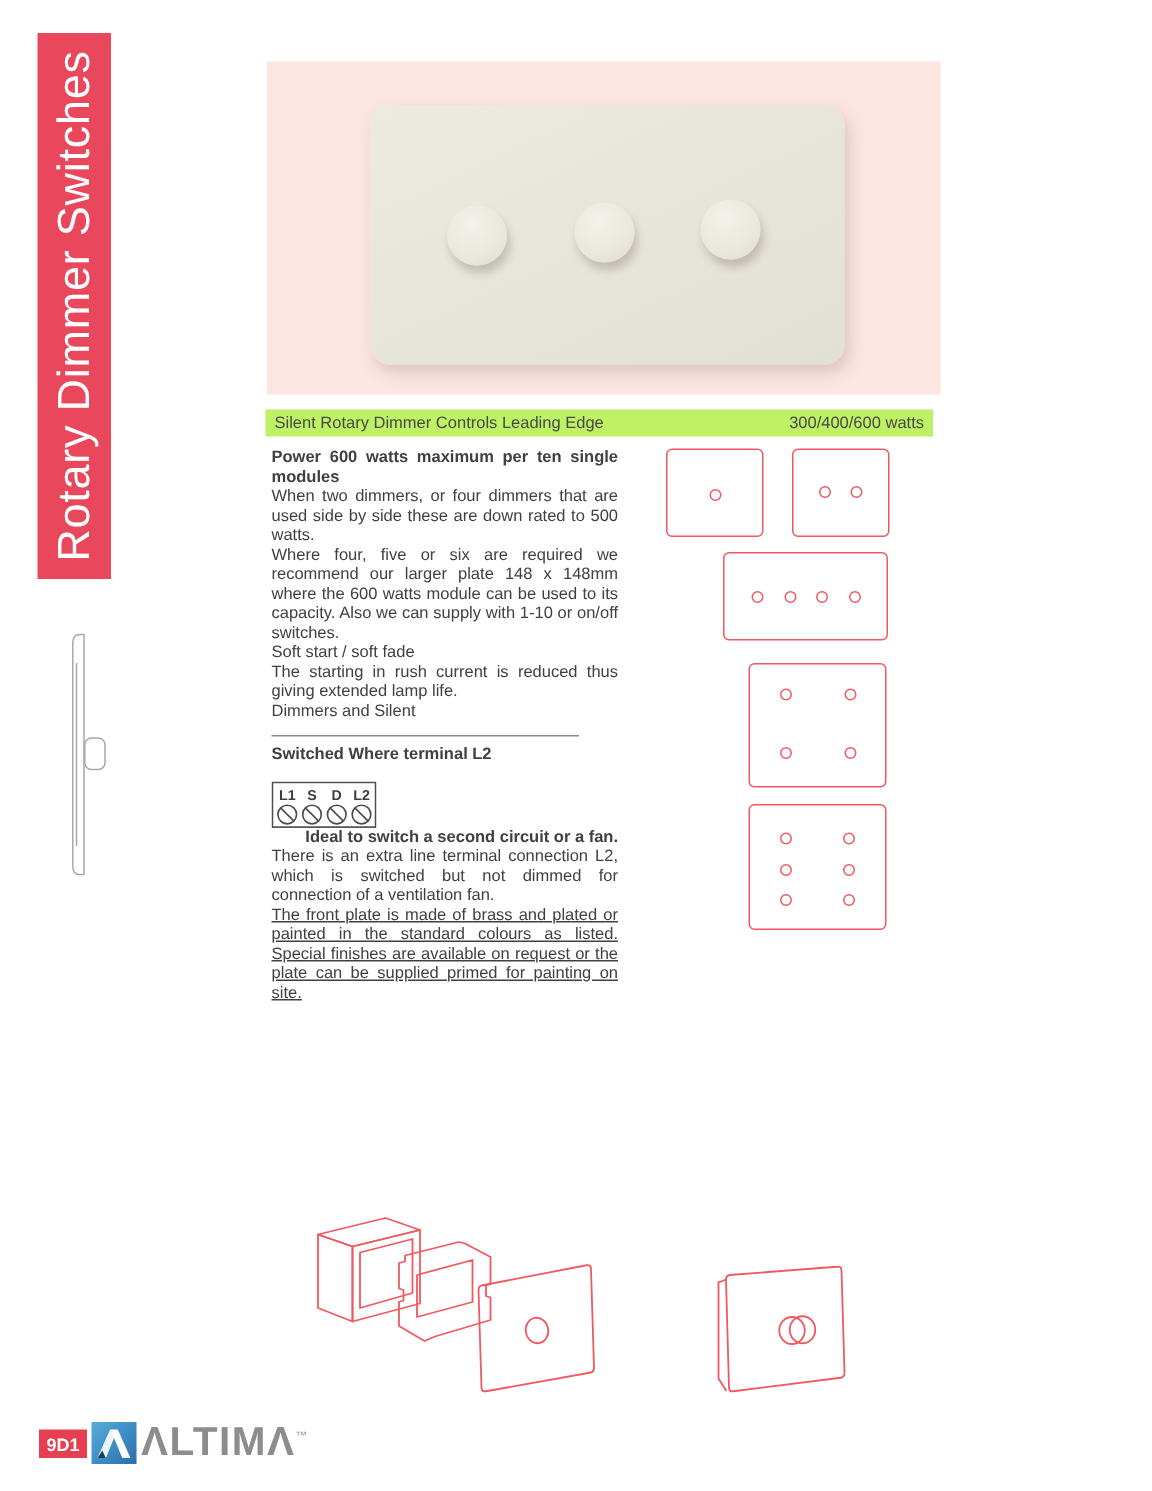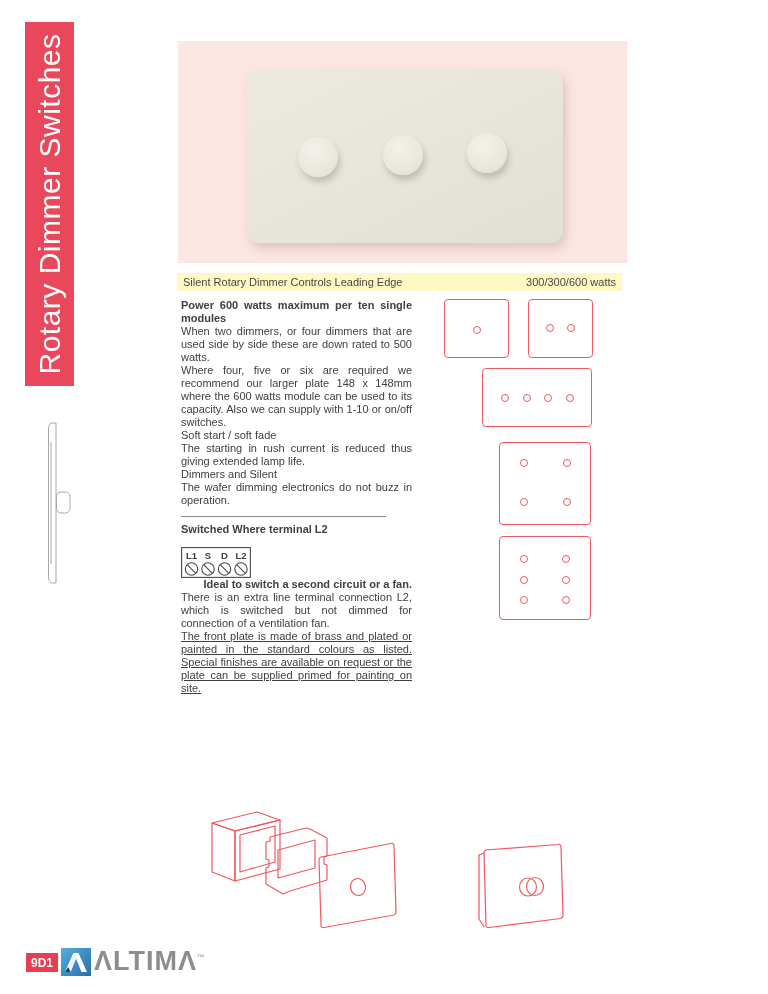--- a/index.html
+++ b/index.html
@@ -14,21 +14,21 @@
   
   .photo{position:absolute;left:178px;top:41px;width:449px;height:222px;background:#fce6e2;}
   .photo-plate{position:absolute;left:69px;top:29px;width:316px;height:173px;border-radius:13px;
         background:linear-gradient(155deg,#edebe0 0%,#e7e4db 55%,#e2dfd5 100%);
         box-shadow:3px 5px 10px rgba(150,120,115,.30);}
   .knob{position:absolute;width:40px;height:40px;border-radius:50%;
         background:radial-gradient(circle at 40% 32%,#f4f1ea 0%,#eae7de 60%,#dedbd0 100%);
         box-shadow:2px 5px 6px rgba(110,95,90,.30);}
 
   
-  .bar{position:absolute;left:177px;top:273px;width:445px;height:18px;background:#fef9c3;
+  .bar{position:absolute;left:177px;top:273px;width:445px;height:18px;background:#bef264;
         display:flex;justify-content:space-between;align-items:center;padding:0 6px;box-sizing:border-box;
         font-size:11px;color:#484848;}
 
   
   .col{position:absolute;left:181px;top:299px;width:231px;font-size:11px;line-height:13px;
         text-align:justify;color:#404040;}
   .col p{margin:0;}
   .b{font-weight:bold;}
   .mt17{margin-top:17px;} .mt14{margin-top:14px;} .mt15{margin-top:15px;}
   .mt13{margin-top:13px;text-decoration:underline;} .mt12{margin-top:12px;}
@@ -75,31 +75,30 @@
   </div>
 
   <svg class="gray-profile" style="position:absolute;left:44px;top:420px;" width="30" height="168" viewBox="0 0 30 168">
     <path class="gray-draw" d="M12,3 L9,3 Q4.5,3 4.5,9 L4.5,157 Q4.5,163 9,163 L12,163 Z"></path>
     <line class="gray-draw" x1="7" y1="22" x2="7" y2="144"></line>
     <rect class="gray-draw" x="12.5" y="72" width="13.5" height="21" rx="4.5"></rect>
   </svg>
 
   <div class="bar">
     <span>Silent Rotary Dimmer Controls Leading Edge</span>
-    <span>300/300/600 watts</span>
+    <span>300/400/600 watts</span>
   </div>
 
   <div class="col">
     <p class="b mt17">Power 600 watts maximum per ten single modules</p>
     <p>When two dimmers, or four dimmers that are used side by side these are down rated to 500 watts.</p>
     <p class="mt17">Where four, five or six are required we recommend our larger plate 148 x 148mm where the 600 watts module can be used to its capacity. Also we can supply with 1-10 or on/off switches.</p>
     <p class="mt14">Soft start / soft fade</p>
     <p>The starting in rush current is reduced thus giving extended lamp life.</p>
     <p class="mt15">Dimmers and Silent</p>
-    <p>The wafer dimming electronics do not buzz in operation.</p>
     <hr class="divider">
     <p class="b h-l2">Switched Where terminal L2</p>
 
     <svg class="term-fig" width="70" height="31" viewBox="0 0 70 31">
       <rect class="dark-draw" x="0.6" y="0.6" width="68.8" height="29.8"></rect>
       <text class="term-label" x="10.5" y="12" text-anchor="middle">L1</text>
       <text class="term-label" x="27" y="12" text-anchor="middle">S</text>
       <text class="term-label" x="43.5" y="12" text-anchor="middle">D</text>
       <text class="term-label" x="60" y="12" text-anchor="middle">L2</text>
       <g>

